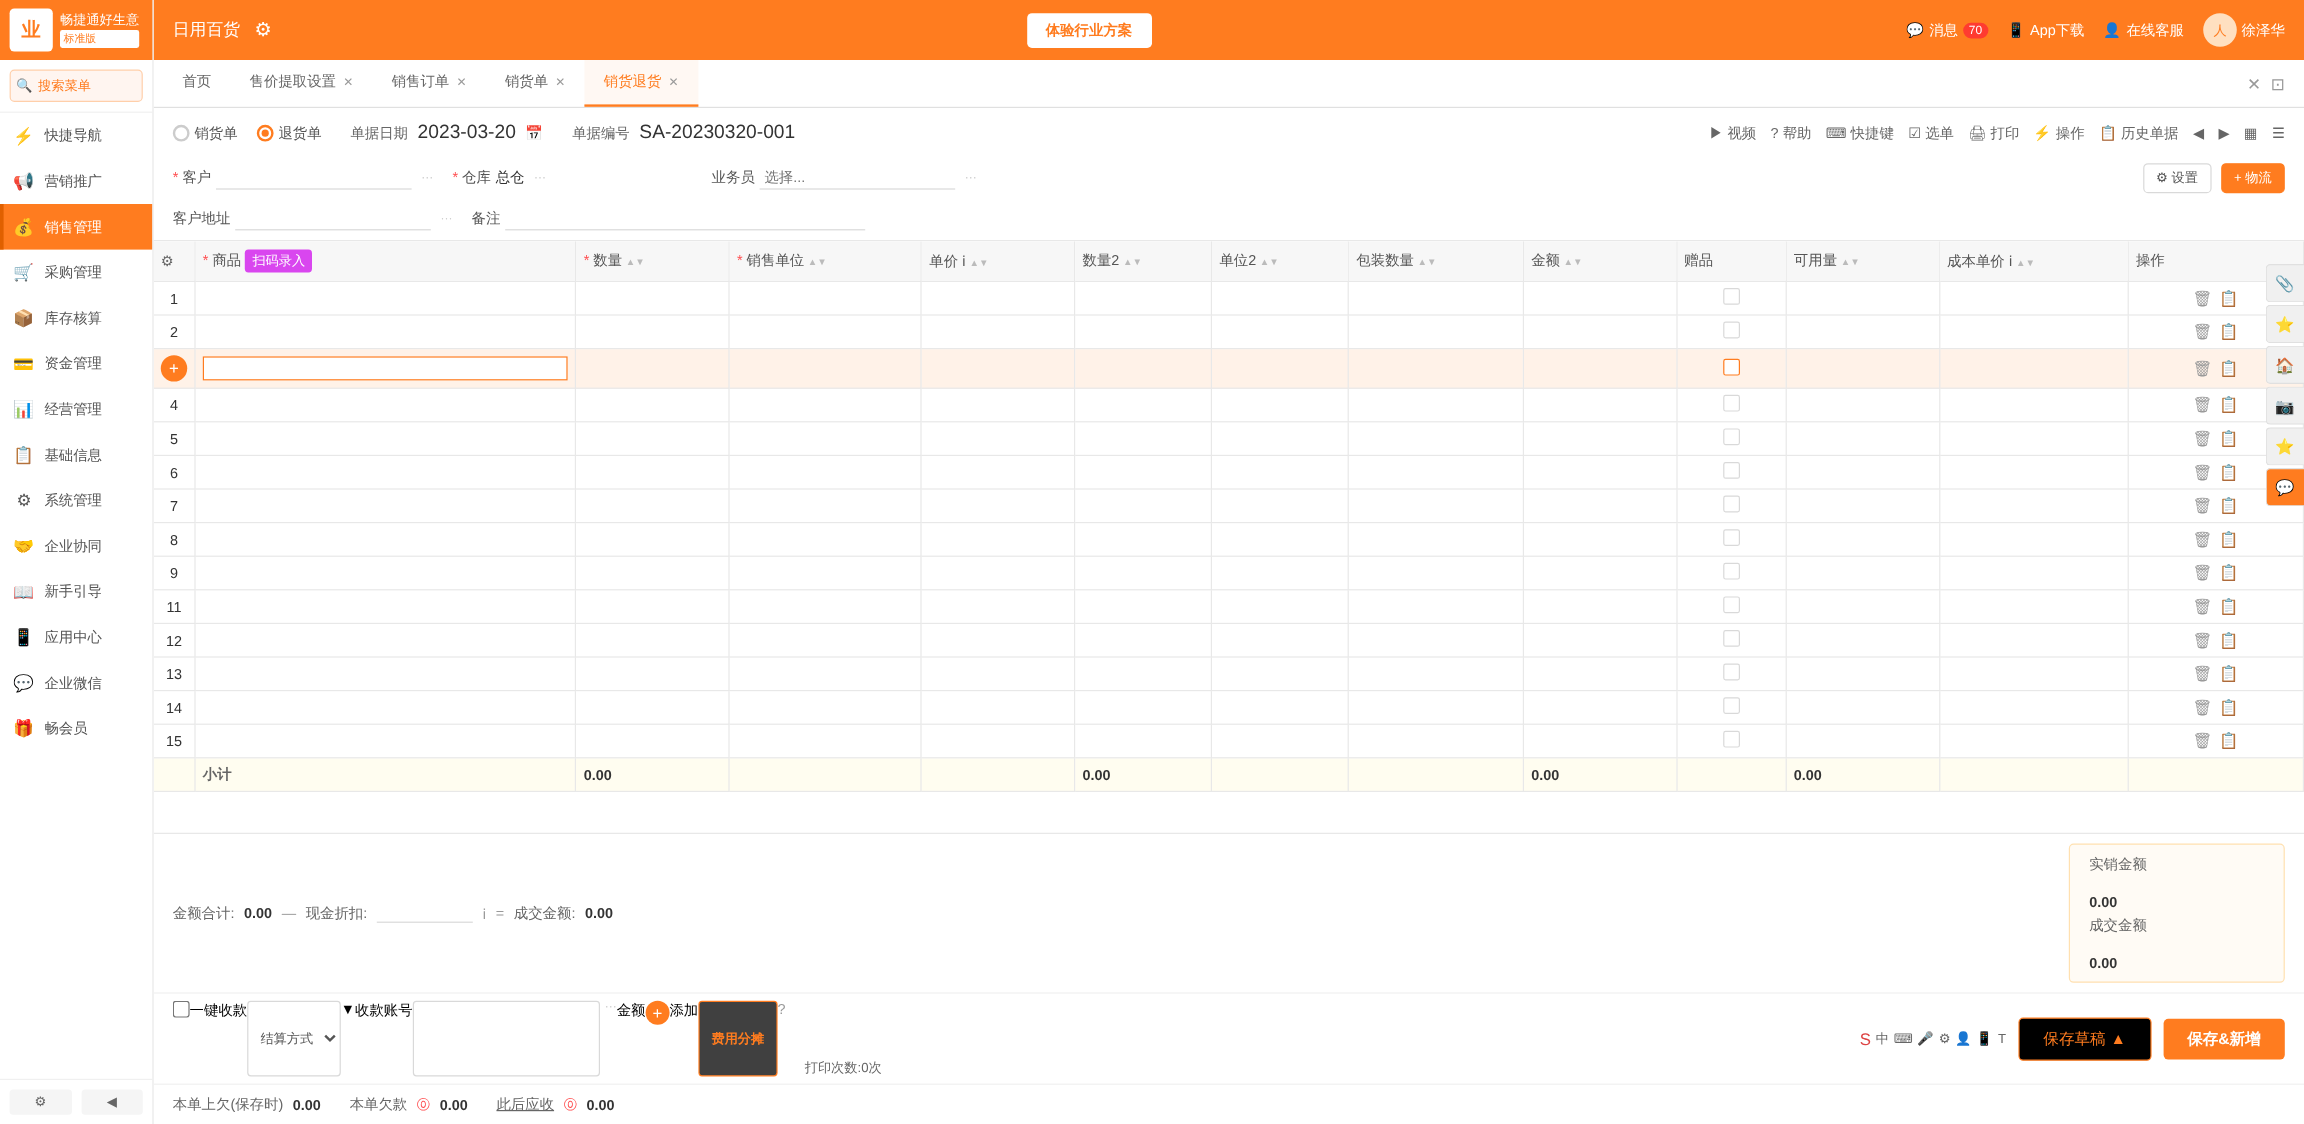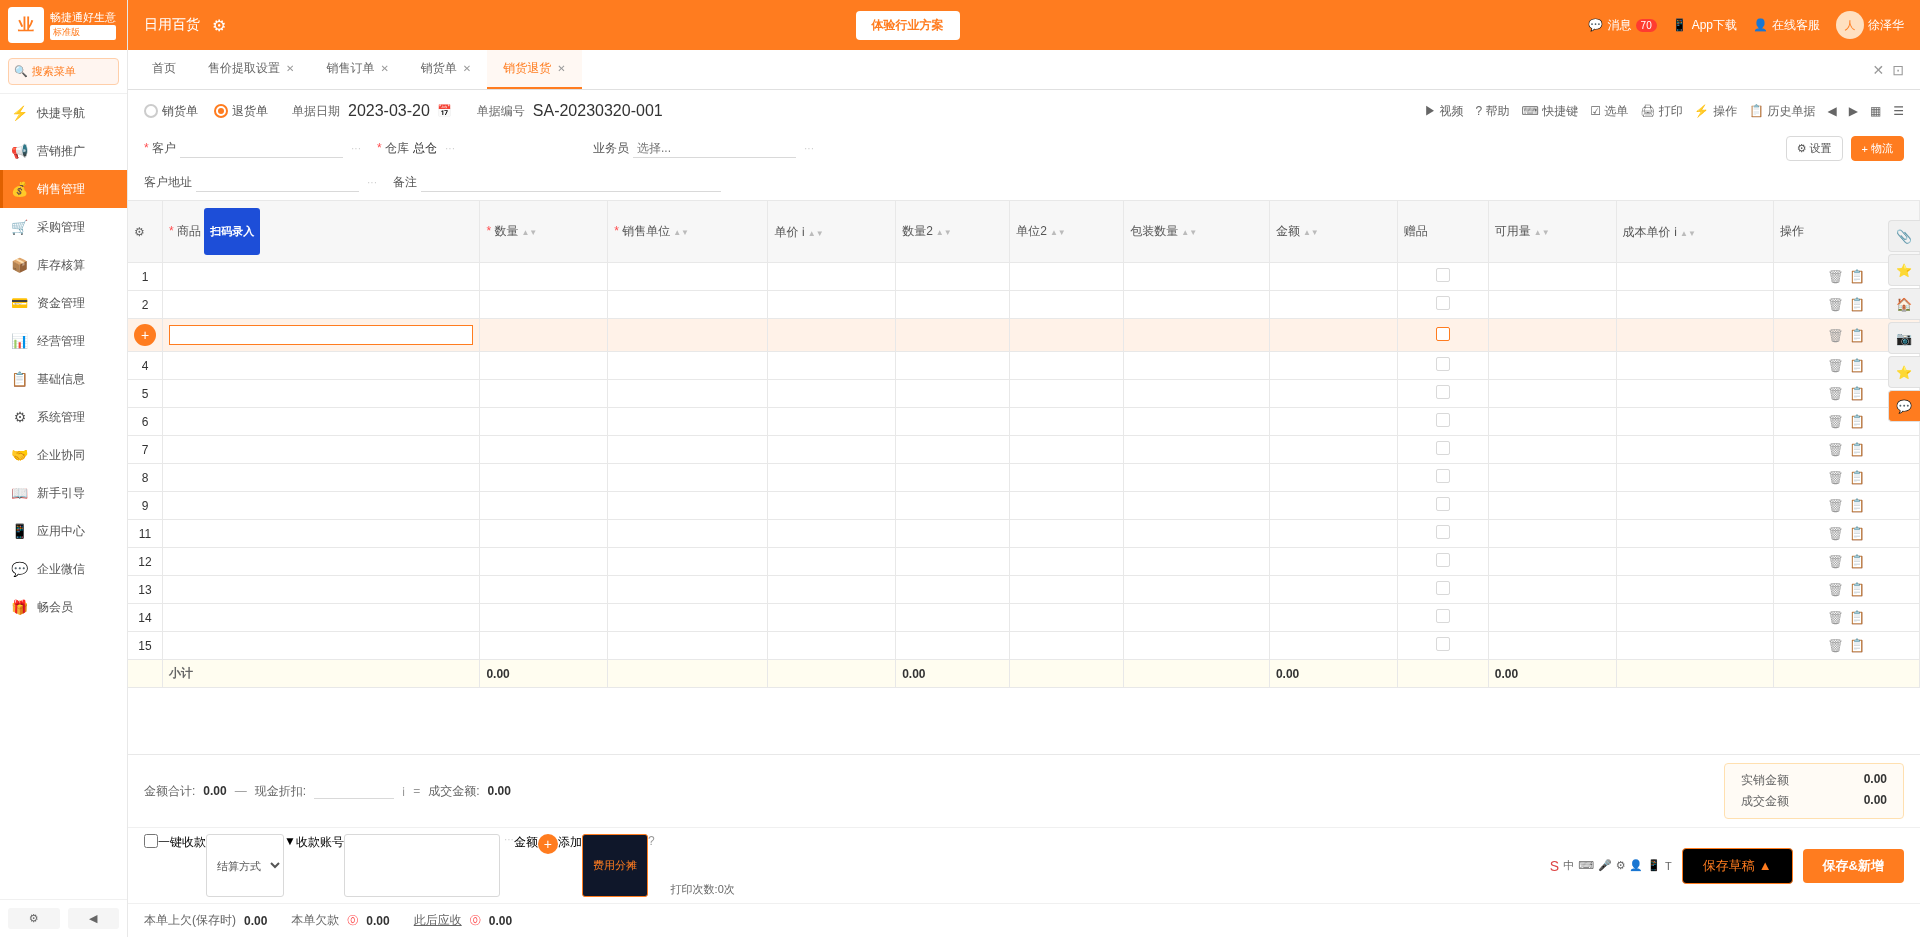--- a/index.html
+++ b/index.html
@@ -75,45 +75,45 @@
     .data-table th { background: #f7f7f7; padding: 7px 6px; text-align: left; border-right: 1px solid #e8e8e8; border-bottom: 1px solid #e8e8e8; white-space: nowrap; color: #555; font-weight: normal; position: sticky; top: 0; z-index: 10; }
     .data-table td { padding: 5px 6px; border-right: 1px solid #e8e8e8; border-bottom: 1px solid #e8e8e8; color: #333; white-space: nowrap; }
     .data-table tr.highlighted td { background: #fff2e8; }
     .row-num { color: #999; text-align: center; width: 32px; }
     .add-row-btn { width: 22px; height: 22px; background: #ff7c1f; border: none; border-radius: 50%; color: #fff; font-size: 14px; cursor: pointer; display: flex; align-items: center; justify-content: center; }
     .checkbox-cell { text-align: center; }
     .checkbox-box { width: 14px; height: 14px; border: 1px solid #d9d9d9; border-radius: 2px; display: inline-block; cursor: pointer; background: #fff; }
     .action-icons { display: flex; gap: 6px; align-items: center; justify-content: center; }
     .action-icon { color: #999; cursor: pointer; font-size: 13px; }
     .sort-arrows { display: inline-flex; flex-direction: column; margin-left: 3px; font-size: 8px; color: #bbb; cursor: pointer; }
-    .scan-btn { background: #1d4ed8; color: #fff; border: none; border-radius: 3px; padding: 16px 6px; font-size: 11px; cursor: pointer; white-space: nowrap; font-weight: bold; }
+    .scan-btn { background: #d946ef; color: #fff; border: none; border-radius: 3px; padding: 2px 6px; font-size: 11px; cursor: pointer; white-space: nowrap; }
     .table-summary { background: #fffdf0; border-top: 1px solid #e8e8e8; }
     .th-settings { text-align: center; width: 32px; }
     .gear-icon { cursor: pointer; color: #666; }
 
     
     .footer { background: #fff; border-top: 1px solid #e8e8e8; }
     .footer-calc { padding: 8px 16px; display: flex; align-items: center; gap: 8px; font-size: 12px; color: #333; border-bottom: 1px solid #f0f0f0; }
     .footer-calc-label { color: #666; }
     .footer-calc-value { color: #333; font-weight: bold; }
     .footer-calc-dash { color: #999; }
     .footer-calc-eq { color: #999; }
     .footer-payment { padding: 6px 16px; display: flex; gap: 0; font-size: 12px; }
     .footer-checkbox { width: 14px; height: 14px; cursor: pointer; }
     .footer-select { border: 1px solid #d9d9d9; border-radius: 3px; padding: 2px 6px; font-size: 11px; color: #555; background: #fff; cursor: pointer; }
     .footer-input { border: 1px solid #d9d9d9; border-radius: 3px; padding: 2px 6px; font-size: 11px; min-width: 60px; }
-    .fee-btn { background: #0f172a; border: 1px solid #ff7c1f; color: #ff7c1f; border-radius: 3px; padding: 3px 10px; font-size: 11px; cursor: pointer; }
+    .fee-btn { background: #404040; border: 1px solid #ff7c1f; color: #ff7c1f; border-radius: 3px; padding: 3px 10px; font-size: 11px; cursor: pointer; font-weight: bold; }
     .help-icon { color: #999; cursor: pointer; }
     .footer-bottom { padding: 8px 16px; display: flex; align-items: center; gap: 8px; font-size: 12px; color: #555; border-top: 1px solid #f0f0f0; }
     .footer-bottom-label { color: #666; }
     .footer-bottom-value { color: #333; font-weight: bold; }
 
     
     .right-summary { margin-left: auto; background: #fffbf5; border: 1px solid #ffe0b0; border-radius: 4px; padding: 8px 16px; display: flex; flex-direction: column; gap: 4px; min-width: 180px; }
-    .summary-line { display: flex; justify-content: space-between; gap: 16px; font-size: 12px; }
+    .summary-line { display: flex; justify-content: flex-start; gap: 16px; font-size: 12px; flex-direction: column; }
     .summary-line-label { color: #666; }
     .summary-line-value { color: #333; font-weight: bold; }
     .print-info { color: #666; font-size: 11px; }
     .save-draft-btn { padding: 8px 20px; border-radius: 4px; border: 1px solid #ff7c1f; background: #000000; color: #ff7c1f; font-size: 13px; cursor: pointer; display: flex; align-items: center; gap: 4px; }
     .save-new-btn { padding: 8px 20px; border-radius: 4px; border: none; background: #ff7c1f; color: #fff; font-size: 13px; cursor: pointer; font-weight: bold; }
 
     
     .side-icons { position: fixed; right: 0; top: 200px; display: flex; flex-direction: column; gap: 2px; }
     .side-icon { width: 32px; height: 32px; background: #f0f0f0; border: 1px solid #e0e0e0; border-right: none; display: flex; align-items: center; justify-content: center; cursor: pointer; font-size: 13px; color: #666; border-radius: 4px 0 0 4px; }
     .side-icon.orange { background: #ff7c1f; color: #fff; }

